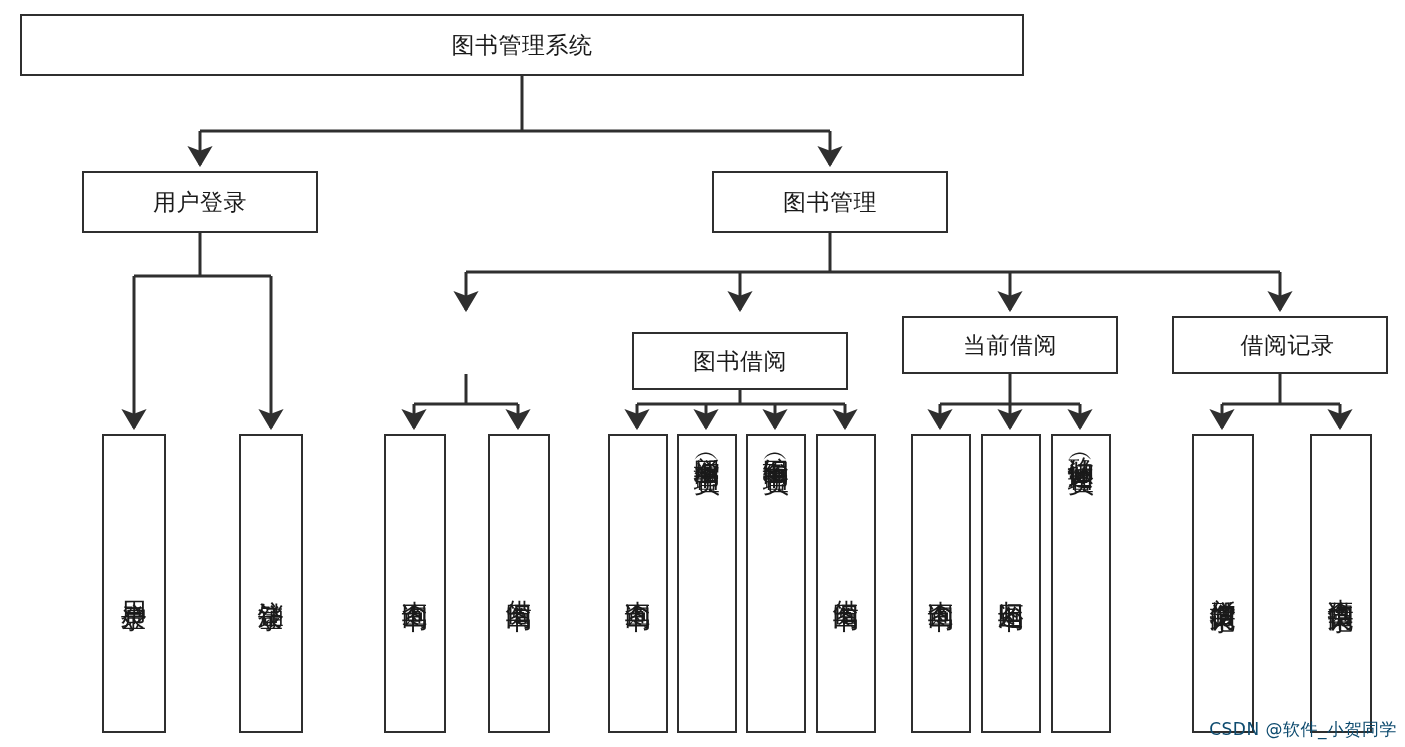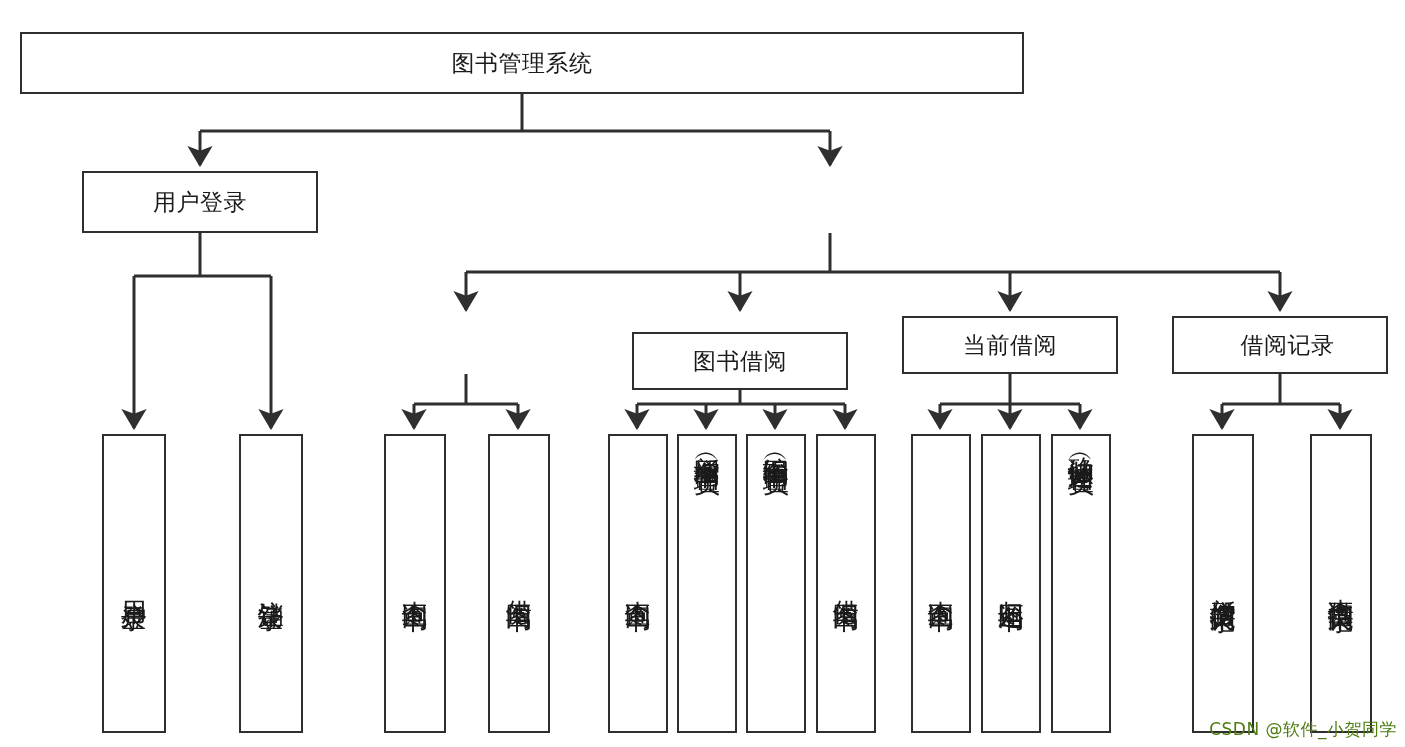--- a/index.html
+++ b/index.html
@@ -63,21 +63,21 @@
     align-items: center;
   }
   .node-v.align-top {
     align-items: flex-start;
   }
   #watermark {
     position: absolute;
     right: 8px;
     bottom: 6px;
     font-size: 17px;
-    color: #4d7c0f;
+    color: #0c4a6e;
     letter-spacing: 0.5px;
     white-space: nowrap;
     pointer-events: none;
   }
 </style>
 </head>
 <body>
 
 <div id="diagram-root">
 
@@ -125,28 +125,31 @@
       <path d="M 1010 404 L 1010 428" marker-end="url(#arrow)"></path>
       <path d="M 1080 404 L 1080 428" marker-end="url(#arrow)"></path>
 
       <path d="M 1280 374 L 1280 404"></path>
       <path d="M 1222 404 L 1340 404"></path>
       <path d="M 1222 404 L 1222 428" marker-end="url(#arrow)"></path>
       <path d="M 1340 404 L 1340 428" marker-end="url(#arrow)"></path>
     </g>
   </svg>
 
-  <div class="node node-h" style="left:20px; top:14px; width:1004px; height:62px;margin-top:18px;">
+  <div class="node node-h" style="left:20px; top:14px; width:1004px; height:62px;">
     <span class="node-label">图书管理系统</span>
   </div>
 
   <div class="node node-h" style="left:82px; top:171px; width:236px; height:62px;">
     <span class="node-label">用户登录</span>
   </div>
 
+  <div class="node node-h" style="left:712px; top:171px; width:236px; height:62px;">
+    <span class="node-label">图书管理</span>
+  </div>
 
 
   <div class="node node-h" style="left:632px; top:316px; width:216px; height:58px;margin-top:16px;">
     <span class="node-label">图书借阅</span>
   </div>
 
   <div class="node node-h" style="left:902px; top:316px; width:216px; height:58px;">
     <span class="node-label">当前借阅</span>
   </div>
 

